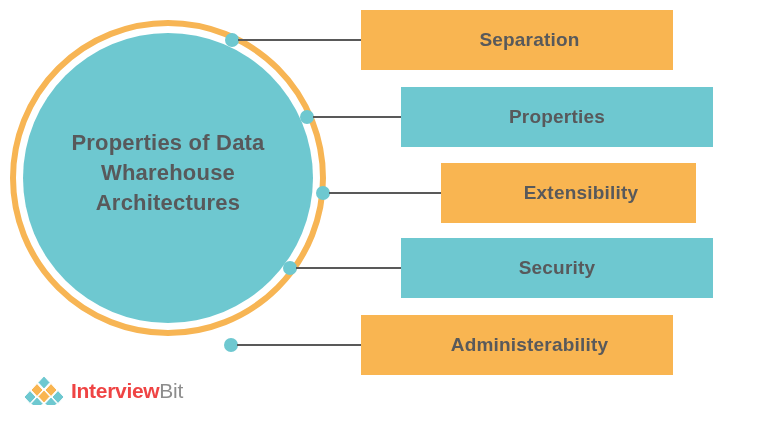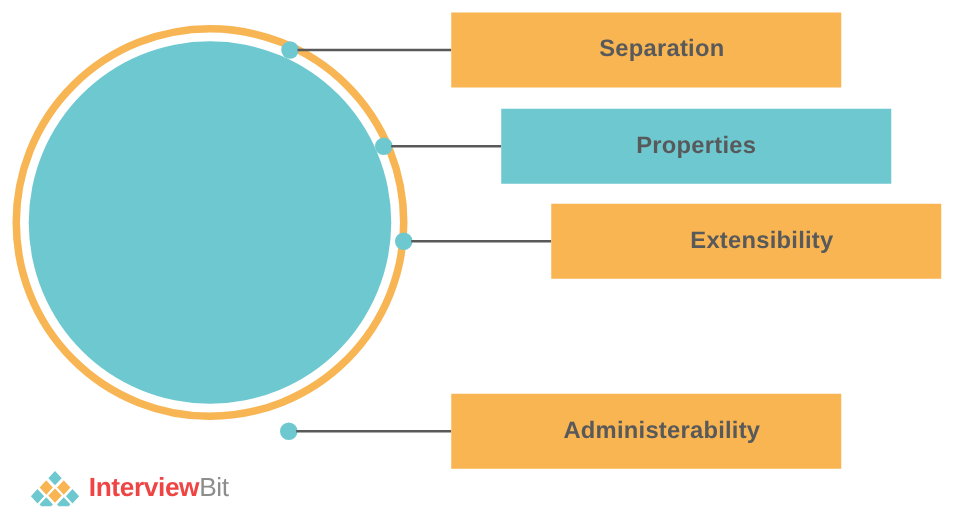--- a/index.html
+++ b/index.html
@@ -116,45 +116,57 @@
   .logo-text .strong { color: #ef4444; font-weight: bold; }
   .logo-text .light  { color: #8D8D8D; font-weight: normal; }
 </style>
 </head>
 <body>
 
 <div id="canvas">
 
   <div class="circle-ring"></div>
   <div class="circle-core"></div>
+  <div class="circle-label">
+    <div>Properties of Data</div>
+    <div>Wharehouse</div>
+    <div>Architectures</div>
+  </div>
 
   <div class="row" style="top:10px;">
     <div class="node" style="left:225px;"></div>
     <div class="leader" style="left:238px; width:123px;"></div>
     <div class="bar orange" style="left:361px; width:312px;">
       <span>Separation</span>
     </div>
   </div>
 
   <div class="row" style="top:87px;">
     <div class="node" style="left:300px;"></div>
     <div class="leader" style="left:313px; width:88px;"></div>
     <div class="bar teal" style="left:401px; width:312px;">
       <span>Properties</span>
     </div>
   </div>
 
   <div class="row" style="top:163px;">
     <div class="node" style="left:316px;"></div>
     <div class="leader" style="left:329px; width:112px;"></div>
-    <div class="bar orange" style="left:441px; width:312px;">
+    <div class="bar orange" style="left:441px; width:255px;">
       <span>Extensibility</span>
     </div>
   </div>
 
+  <div class="row" style="top:238px;">
+    <div class="node" style="left:283px;"></div>
+    <div class="leader" style="left:296px; width:105px;"></div>
+    <div class="bar teal" style="left:401px; width:312px;">
+      <span>Security</span>
+    </div>
+  </div>
 
   <div class="row" style="top:315px;">
     <div class="node" style="left:224px;"></div>
     <div class="leader" style="left:237px; width:124px;"></div>
     <div class="bar orange" style="left:361px; width:312px;">
       <span>Administerability</span>
     </div>
   </div>
 
   <div class="logo">

